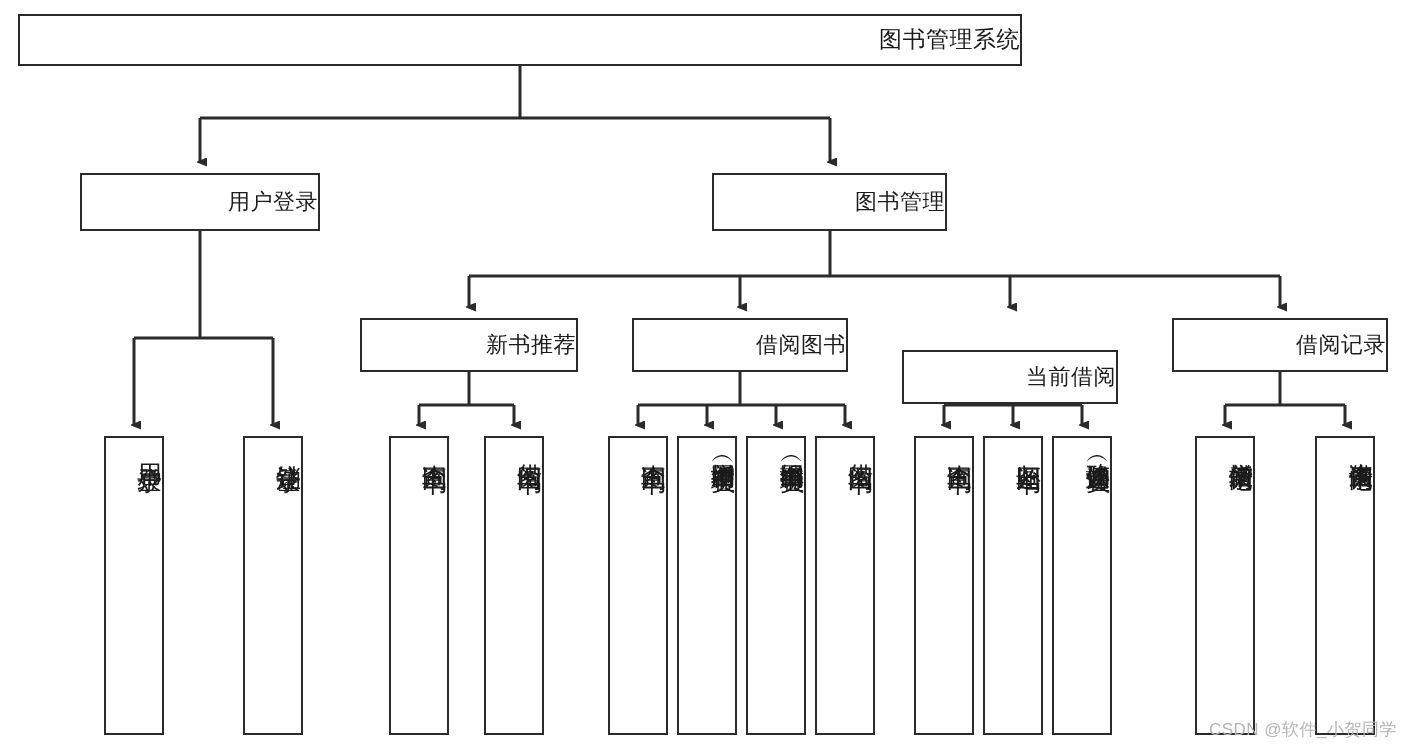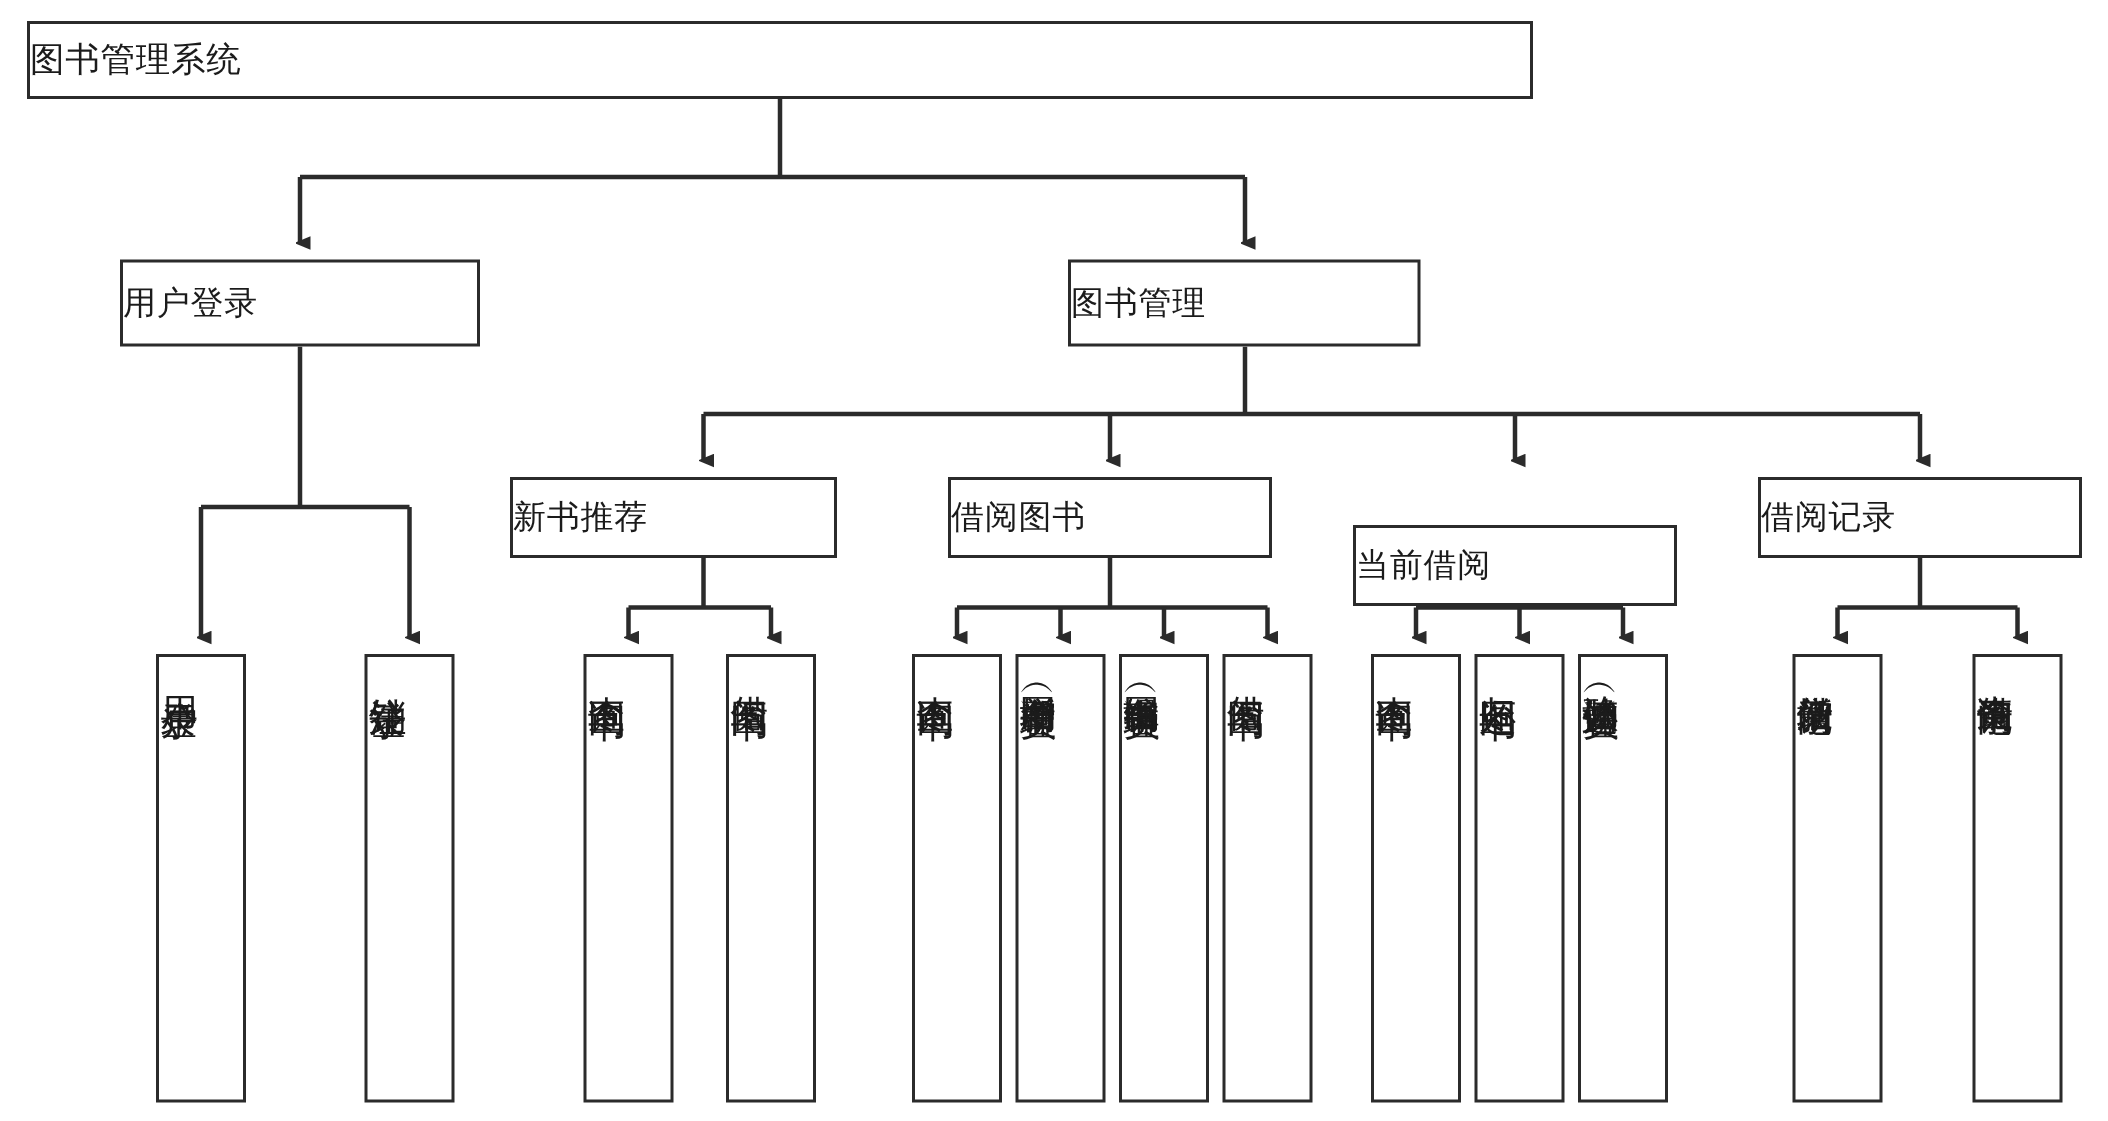--- a/index.html
+++ b/index.html
@@ -26,21 +26,21 @@
     height: 747px;
     pointer-events: none;
   }
   .node {
     position: absolute;
     box-sizing: border-box;
     background: #ffffff;
     border: 2px solid #2b2b2b;
     display: flex;
     align-items: center;
-    justify-content: flex-start;
+    justify-content: flex-end;
     color: #1b1b1b;
   }
   .node .node-label {
     display: block;
     text-align: center;
     line-height: 1.18;
     white-space: nowrap;
   }
   
   .node.horiz .node-label {
@@ -128,21 +128,21 @@
   <div id="node-layer">
       <div class="node horiz root" style="left: 18px; top: 14px; width: 1004px; height: 52px;">
         <span class="node-label">图书管理系统</span>
       </div>
       <div class="node horiz" style="left: 80px; top: 173px; width: 240px; height: 58px;">
         <span class="node-label">用户登录</span>
       </div>
       <div class="node horiz" style="left: 712px; top: 173px; width: 235px; height: 58px;">
         <span class="node-label">图书管理</span>
       </div>
-      <div class="node horiz" style="left: 340px; top: 318px; width: 218px; height: 54px;">
+      <div class="node horiz" style="left: 360px; top: 318px; width: 218px; height: 54px;">
         <span class="node-label">新书推荐</span>
       </div>
       <div class="node horiz" style="left: 632px; top: 318px; width: 216px; height: 54px;">
         <span class="node-label">借阅图书</span>
       </div>
       <div class="node horiz" style="left: 902px; top: 318px; width: 216px; height: 54px; margin-top: 32px;">
         <span class="node-label">当前借阅</span>
       </div>
       <div class="node horiz" style="left: 1172px; top: 318px; width: 216px; height: 54px;">
         <span class="node-label">借阅记录</span>
@@ -181,13 +181,14 @@
         <span class="node-label">确认归还（管理员）</span>
       </div>
       <div class="node vert tall-text" style="left: 1195px; top: 436px; width: 60px; height: 299px;">
         <span class="node-label">新增借阅记录</span>
       </div>
       <div class="node vert tall-text" style="left: 1315px; top: 436px; width: 60px; height: 299px;">
         <span class="node-label">查询借阅记录</span>
       </div>
     </div>
 
+  <div id="watermark">CSDN @软件_小贺同学</div>
 </div>
 
 </body></html>

